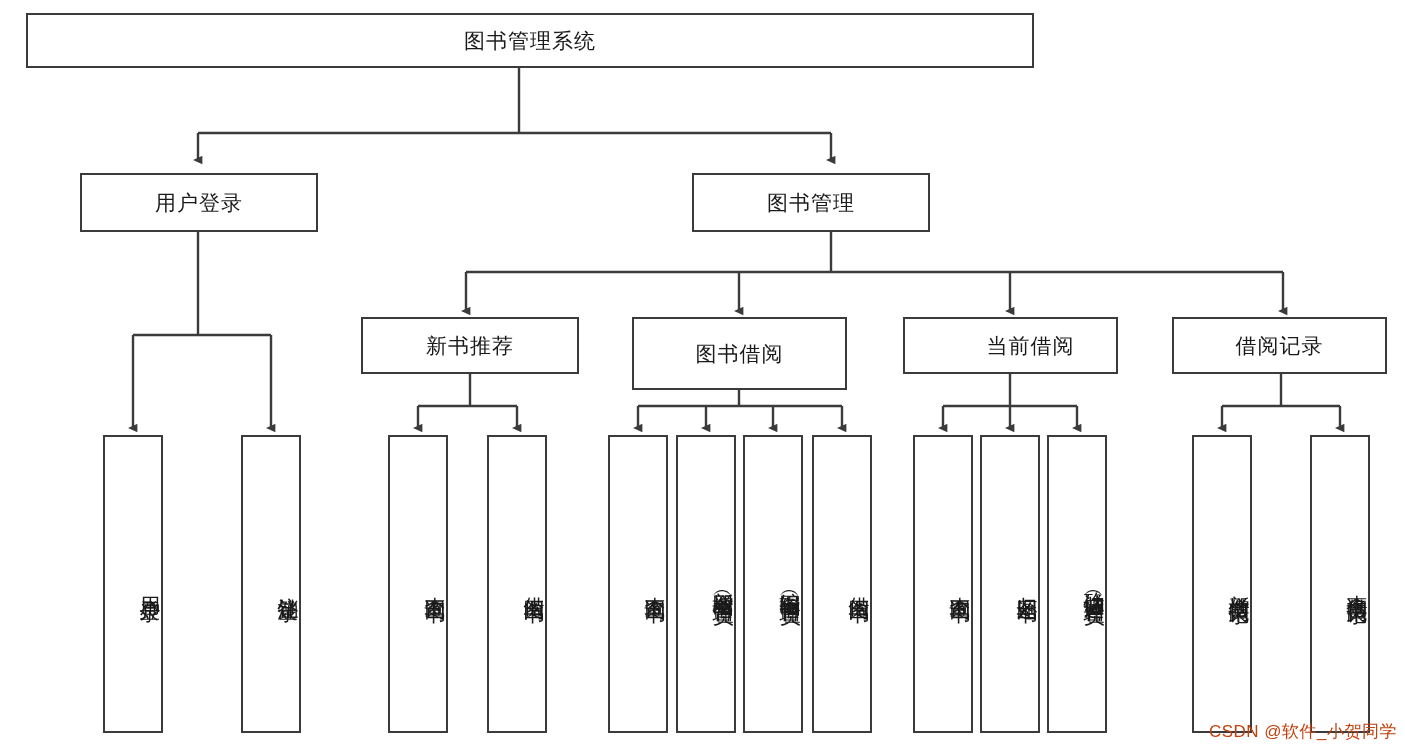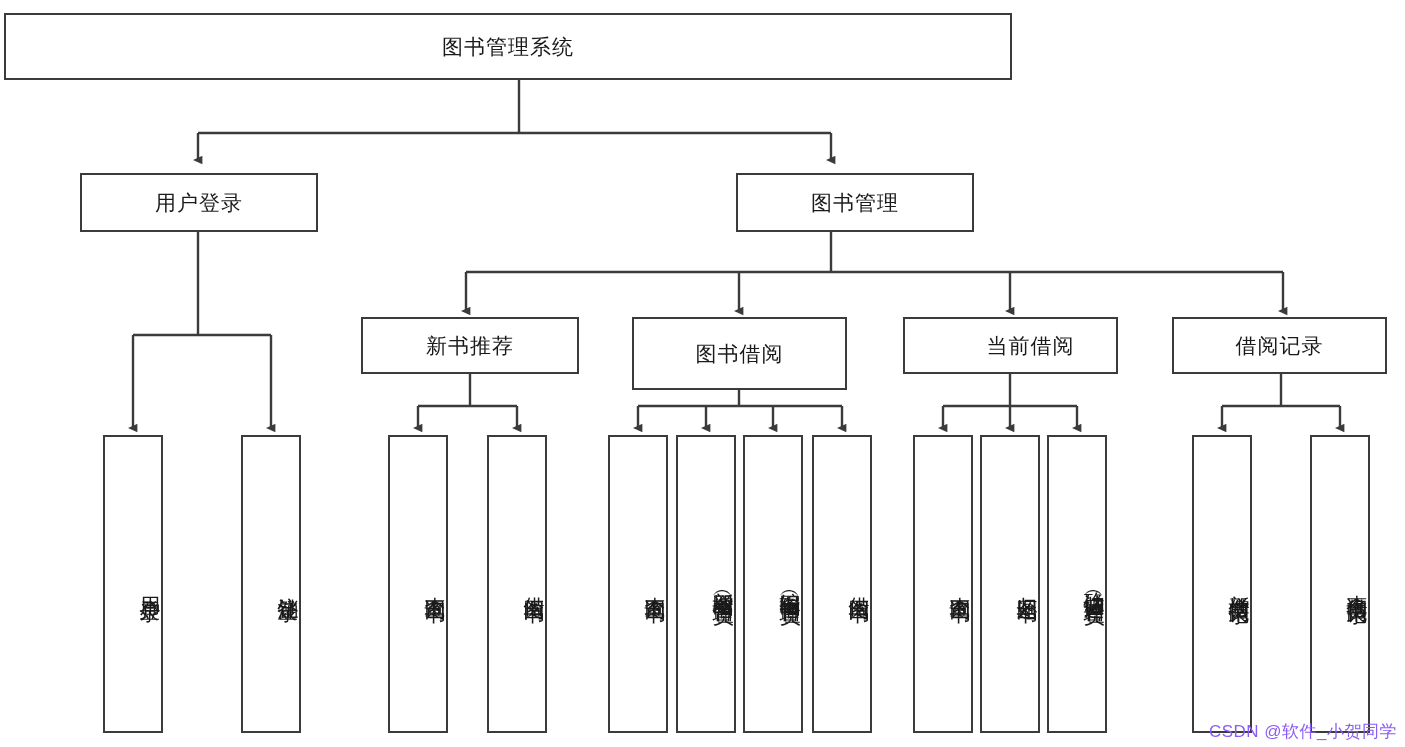--- a/index.html
+++ b/index.html
@@ -56,21 +56,21 @@
     align-items: flex-start;
   }
   .node-label {
     white-space: nowrap;
   }
   .watermark {
     position: absolute;
     right: 8px;
     bottom: 4px;
     font-size: 17px;
-    color: #8b5cf6;
+    color: #c2410c;
     letter-spacing: 0.5px;
     z-index: 5;
     white-space: nowrap;
   }
 </style>
 </head>
 <body>
 
 <div id="canvas">
 
@@ -117,29 +117,29 @@
       <path d="M1010,406 L1010,428" marker-end="url(#arrow)"></path>
       <path d="M1077,406 L1077,428" marker-end="url(#arrow)"></path>
 
       <path d="M1281,374 L1281,406"></path>
       <path d="M1222,406 L1340,406"></path>
       <path d="M1222,406 L1222,428" marker-end="url(#arrow)"></path>
       <path d="M1340,406 L1340,428" marker-end="url(#arrow)"></path>
     </g>
   </svg>
 
-  <div class="node horiz" style="left:4px; top:13px; width:1008px; height:67px;">
+  <div class="node horiz" style="left:26px; top:13px; width:1008px; height:55px;">
     <span class="node-label">图书管理系统</span>
   </div>
 
   <div class="node horiz" style="left:80px; top:173px; width:238px; height:59px;">
     <span class="node-label">用户登录</span>
   </div>
 
-  <div class="node horiz" style="left:736px; top:173px; width:238px; height:59px;">
+  <div class="node horiz" style="left:692px; top:173px; width:238px; height:59px;">
     <span class="node-label">图书管理</span>
   </div>
 
   <div class="node horiz" style="left:361px; top:317px; width:218px; height:57px;">
     <span class="node-label">新书推荐</span>
   </div>
 
   <div class="node horiz" style="left:632px; top:317px; width:215px; height:73px;">
     <span class="node-label">图书借阅</span>
   </div>

